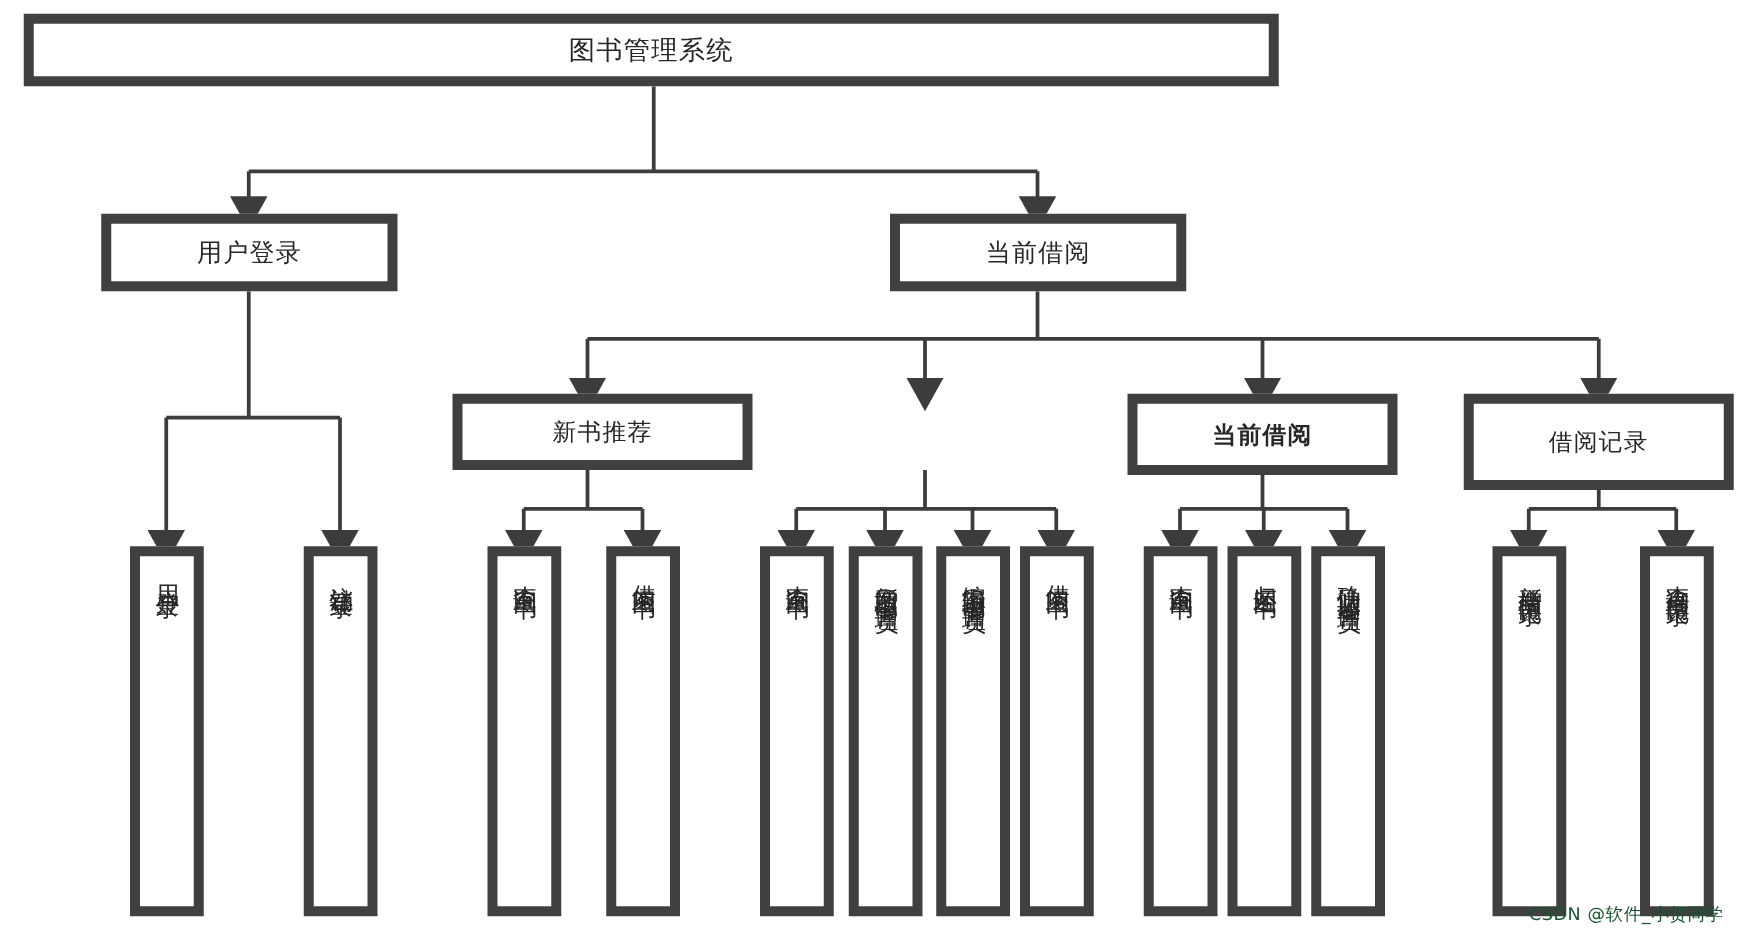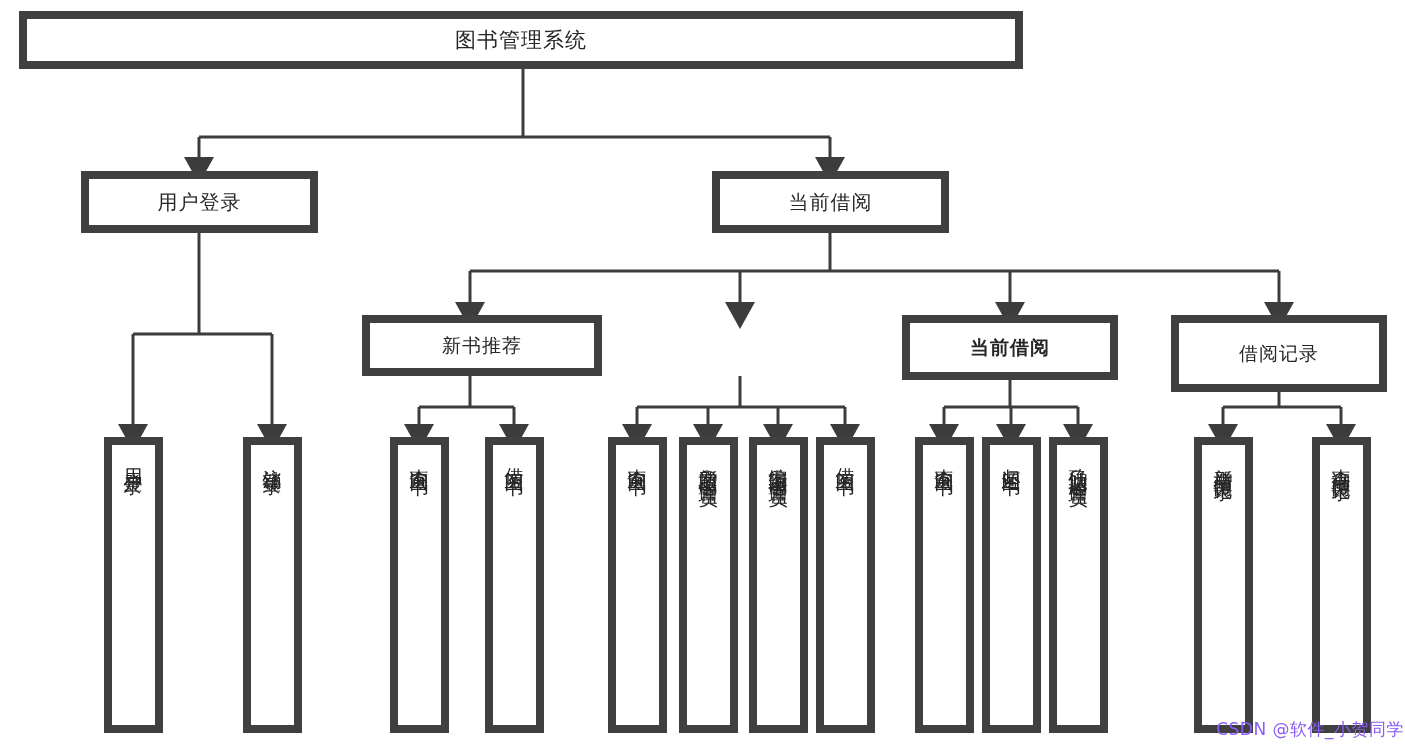--- a/index.html
+++ b/index.html
@@ -58,24 +58,24 @@
     line-height: 1.0;
     white-space: nowrap;
     text-align: left;
   }
   .hlabel {
     white-space: nowrap;
     letter-spacing: 1px;
   }
   #watermark {
     position: absolute;
-    right: 1px;
+    right: 26px;
     bottom: 6px;
-    font-size: 17px;
-    color: #8b5cf6;
+    font-size: 14px;
+    color: #14532d;
     white-space: nowrap;
     letter-spacing: 0.5px;
   }
 </style>
 </head>
 <body>
 
 <div id="diagram-root">
 
   <svg id="edge-layer" viewBox="0 0 1405 747" xmlns="http://www.w3.org/2000/svg">

